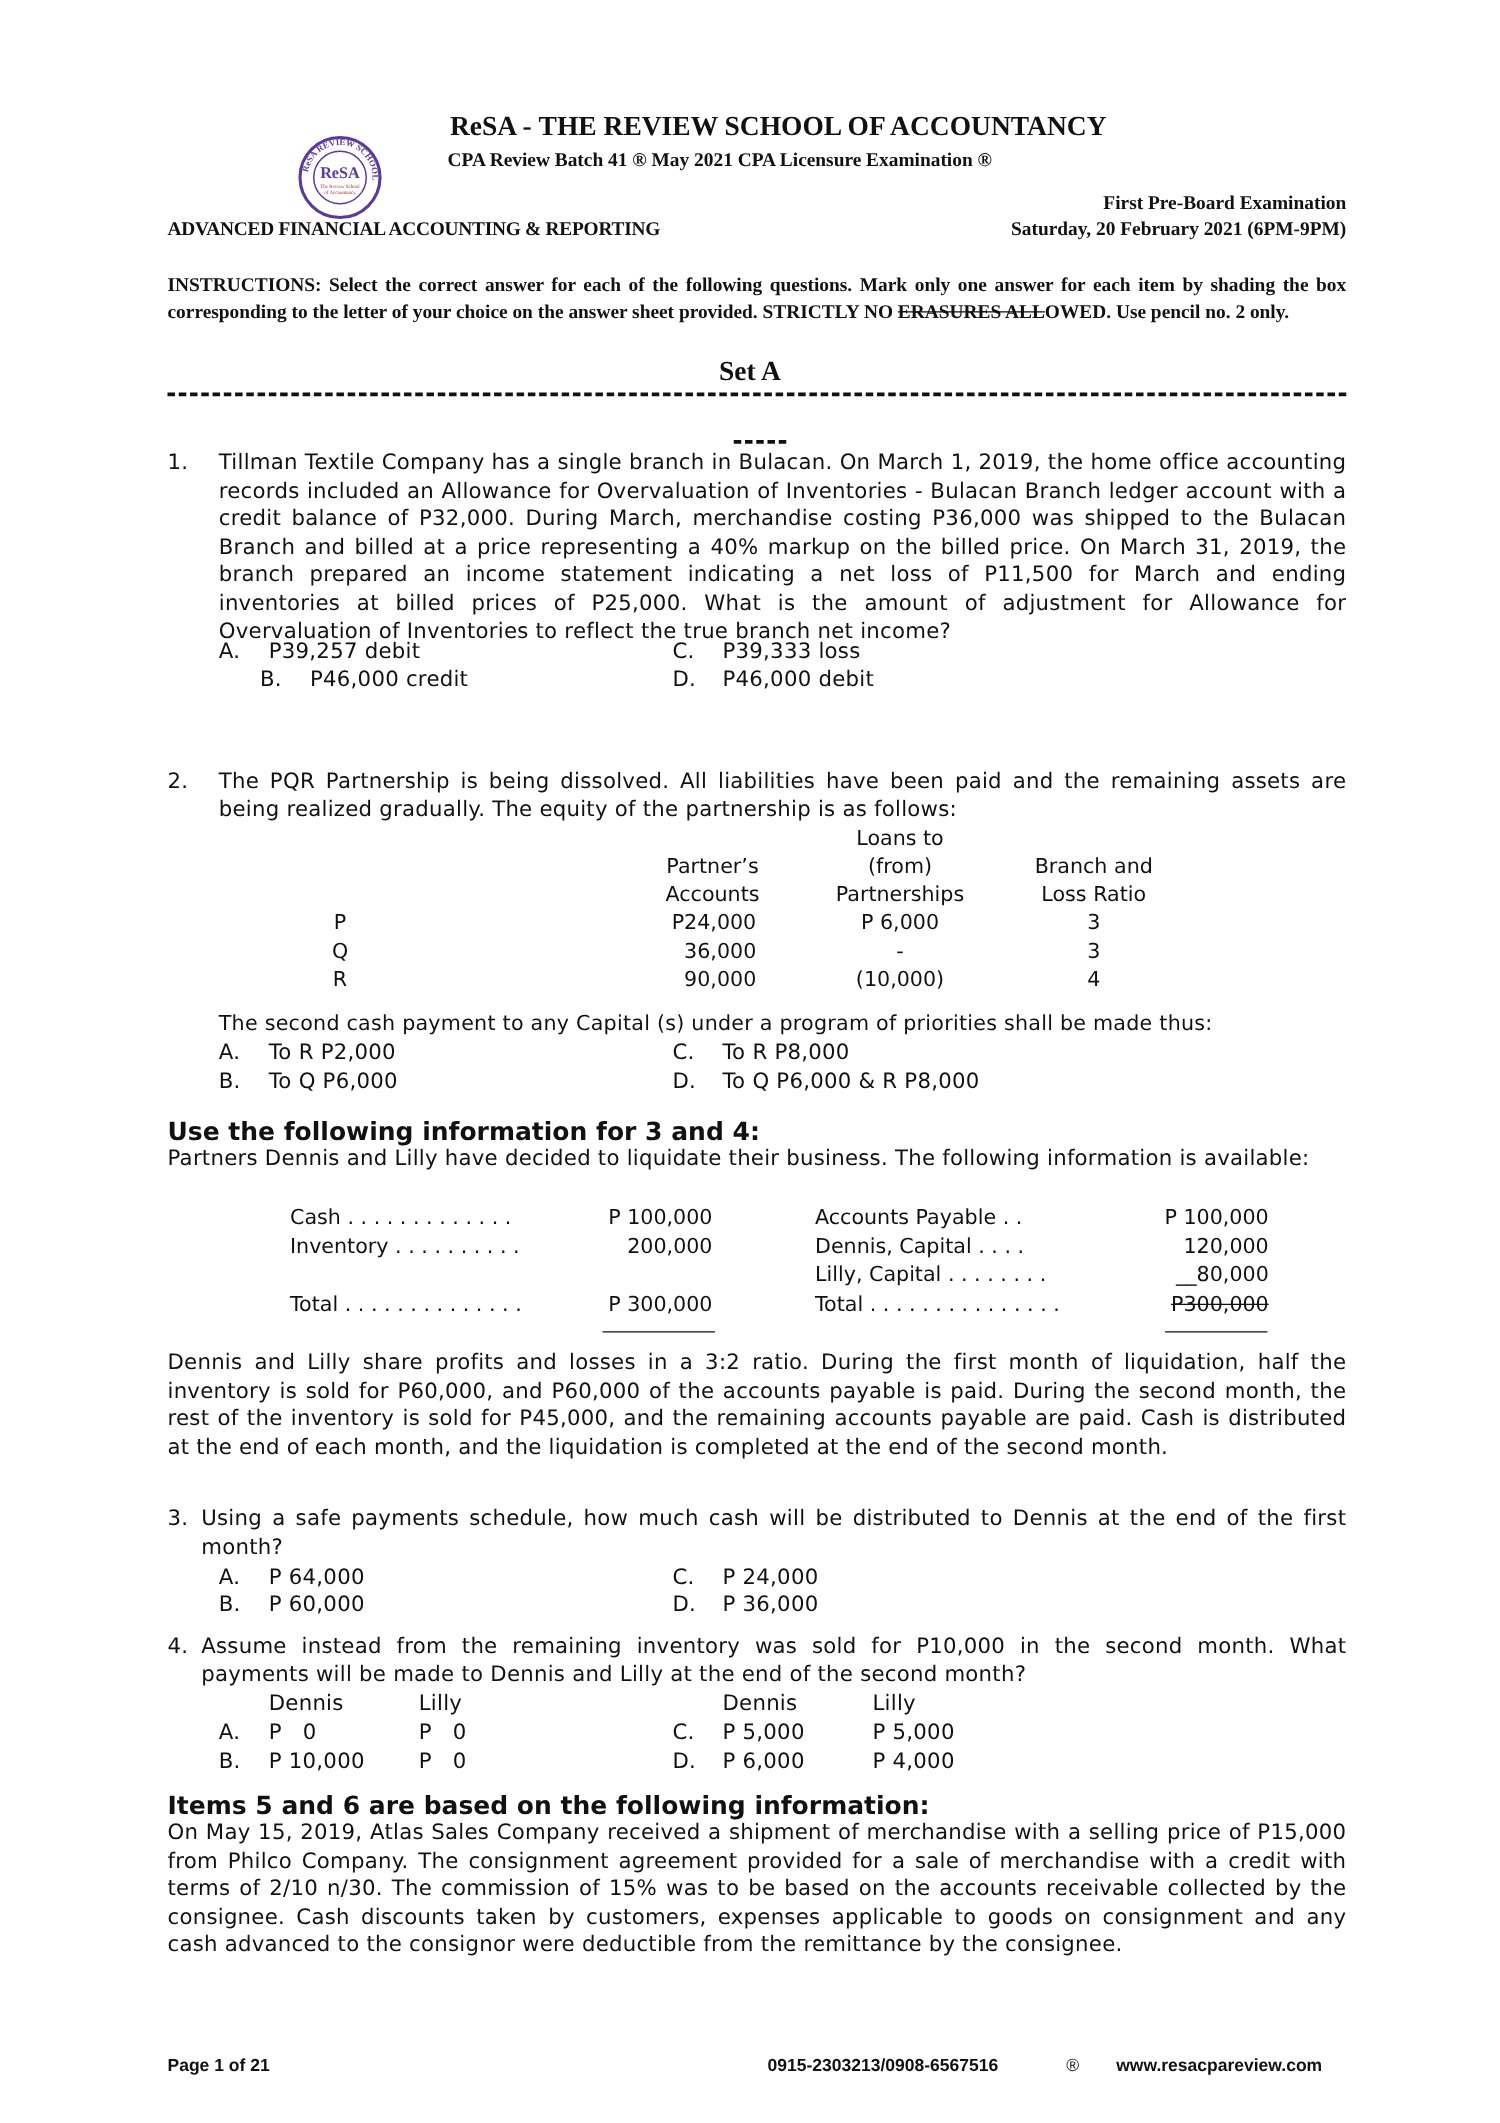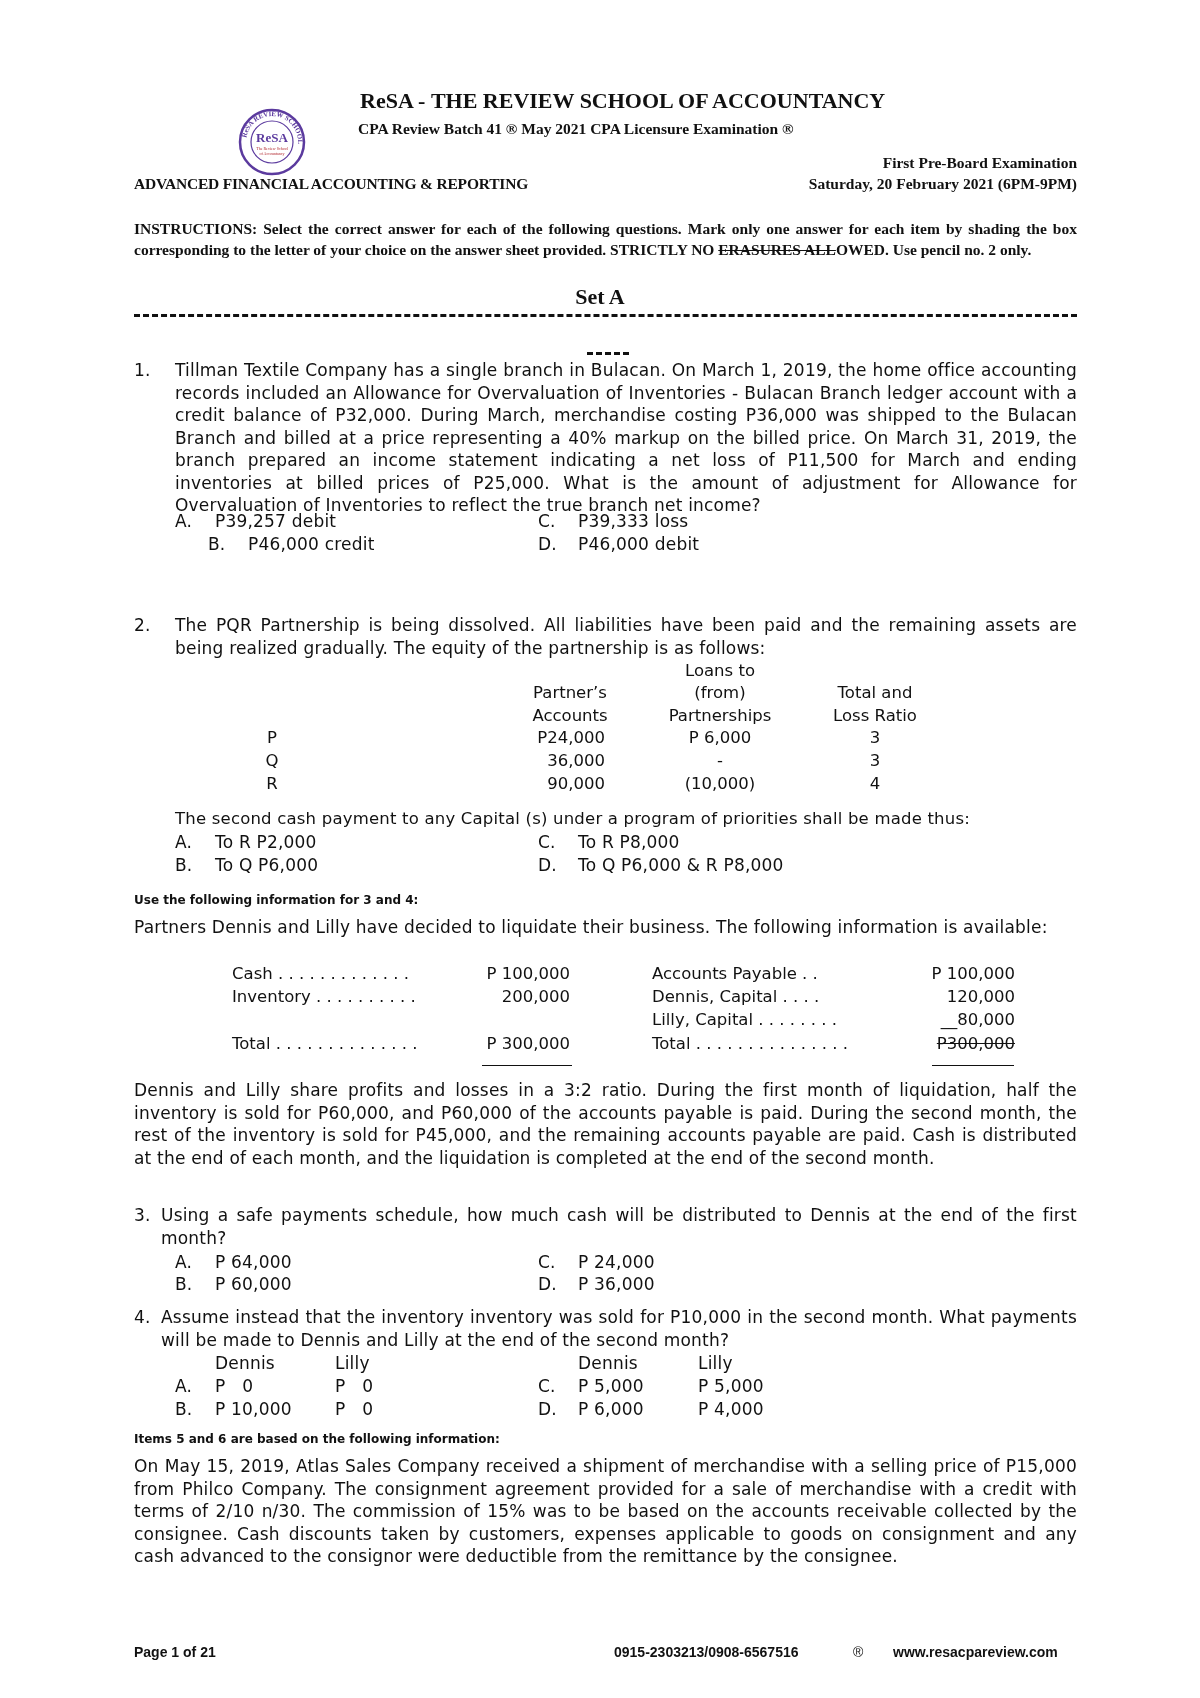--- a/index.html
+++ b/index.html
@@ -26,21 +26,21 @@
   .dash-short { position: absolute; left: 587px; top: 352px; width: 42px; height: 0; border-top: 3px dashed #111; }
 
   
   .body { font-size: 17px; letter-spacing: 0.2px; line-height: 22.5px; }
   .q { position: absolute; left: 134px; width: 943px; }
   .qnum { position: absolute; left: 0; top: 0; }
   .qtext { margin-left: 41px; text-align: justify; text-align-last: left; }
   .qtext.full { margin-left: 0; }
   .choice { position: absolute; white-space: nowrap; }
   .choice .lbl { display: inline-block; width: 40px; }
-  .bold-h { font-weight: bold; font-size: 12px; letter-spacing: 0; }
+  .bold-h { font-weight: bold; font-size: 20px; letter-spacing: 0; }
 
   .tbl-cell { position: absolute; white-space: nowrap; font-size: 16.5px; line-height: 22.5px; text-align: center; }
   .bs-cell { position: absolute; white-space: nowrap; font-size: 16.5px; line-height: 23px; }
   .rule { position: absolute; height: 0; border-top: 1.5px solid #111; }
 
   .footer { position: absolute; top: 1644px; font-family: "Liberation Sans", sans-serif; font-size: 14px; font-weight: bold; color: #111; }
 </style>
 </head>
 <body>
 
@@ -89,21 +89,21 @@
     <div class="qtext">The PQR Partnership is being dissolved. All liabilities have been paid and the remaining assets are being realized gradually. The equity of the partnership is as follows:</div>
   </div>
 
   <div class="sans" style="position:absolute; left:0; top:0;">
 
     <div class="tbl-cell" style="left:510px; top:682px; width:120px;">Partner’s</div>
     <div class="tbl-cell" style="left:510px; top:705px; width:120px;">Accounts</div>
     <div class="tbl-cell" style="left:655px; top:660px; width:130px;">Loans to</div>
     <div class="tbl-cell" style="left:655px; top:682px; width:130px;">(from)</div>
     <div class="tbl-cell" style="left:655px; top:705px; width:130px;">Partnerships</div>
-    <div class="tbl-cell" style="left:820px; top:682px; width:110px;">Total and</div>
+    <div class="tbl-cell" style="left:820px; top:682px; width:110px;">Branch and</div>
     <div class="tbl-cell" style="left:820px; top:705px; width:110px;">Loss Ratio</div>
 
     <div class="tbl-cell" style="left:262px; top:727px; width:20px;">P</div>
     <div class="tbl-cell" style="left:510px; top:727px; width:120px; text-align:right; width:85px; left:520px;">P24,000</div>
     <div class="tbl-cell" style="left:655px; top:727px; width:130px;">P 6,000</div>
     <div class="tbl-cell" style="left:820px; top:727px; width:110px;">3</div>
 
     <div class="tbl-cell" style="left:262px; top:750px; width:20px;">Q</div>
     <div class="tbl-cell" style="left:520px; top:750px; width:85px; text-align:right;">36,000</div>
     <div class="tbl-cell" style="left:655px; top:750px; width:130px;">-</div>
@@ -158,21 +158,21 @@
   </div>
   <div class="sans body" style="position:absolute; left:175px; top:1251px; width:900px; height:46px;">
     <div class="choice" style="left:0; top:0;"><span class="lbl">A.</span><span>P 64,000</span></div>
     <div class="choice" style="left:0; top:22px;"><span class="lbl">B.</span><span>P 60,000</span></div>
     <div class="choice" style="left:363px; top:0;"><span class="lbl">C.</span><span>P 24,000</span></div>
     <div class="choice" style="left:363px; top:22px;"><span class="lbl">D.</span><span>P 36,000</span></div>
   </div>
 
   <div class="q sans body" style="top:1306px;">
     <span class="qnum">4.</span>
-    <div class="qtext" style="margin-left:27px;">Assume instead that the inventory inventory was sold for P10,000 in the second month. What payments will be made to Dennis and Lilly at the end of the second month?</div>
+    <div class="qtext" style="margin-left:27px;">Assume instead from the remaining inventory was sold for P10,000 in the second month. What payments will be made to Dennis and Lilly at the end of the second month?</div>
   </div>
   <div class="sans body" style="position:absolute; left:175px; top:1352px; width:900px; height:70px;">
     <div class="choice" style="left:40px; top:0;">Dennis</div>
     <div class="choice" style="left:160px; top:0;">Lilly</div>
     <div class="choice" style="left:403px; top:0;">Dennis</div>
     <div class="choice" style="left:523px; top:0;">Lilly</div>
 
     <div class="choice" style="left:0; top:23px;"><span class="lbl">A.</span><span style="display:inline-block; width:120px; white-space:pre;">P   0</span><span style="white-space:pre;">P   0</span></div>
     <div class="choice" style="left:0; top:46px;"><span class="lbl">B.</span><span style="display:inline-block; width:120px; white-space:pre;">P 10,000</span><span style="white-space:pre;">P   0</span></div>
     <div class="choice" style="left:363px; top:23px;"><span class="lbl">C.</span><span style="display:inline-block; width:120px; white-space:pre;">P 5,000</span><span style="white-space:pre;">P 5,000</span></div>

